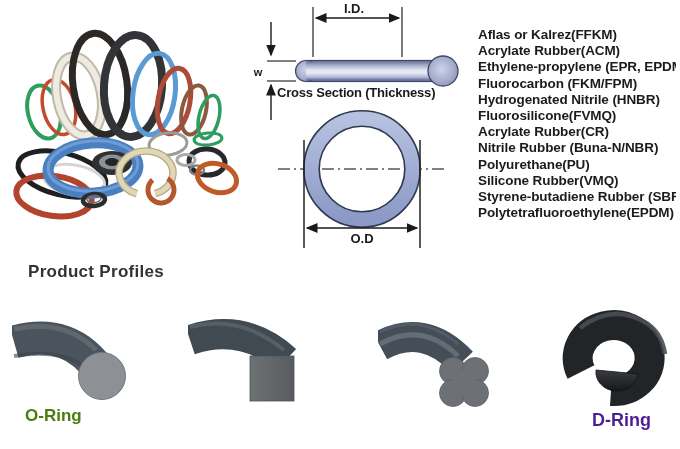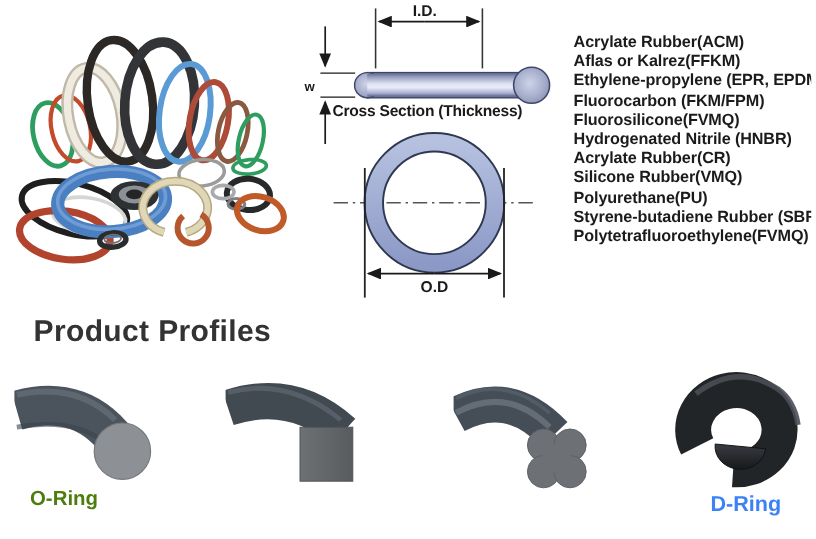--- a/index.html
+++ b/index.html
@@ -10,26 +10,26 @@
   .abs{position:absolute;}
   
   #materials{
     position:absolute;left:478px;top:27px;width:200px;
     font-size:13.5px;font-weight:bold;color:#1b1b1b;line-height:16.2px;
     letter-spacing:-0.1px;white-space:nowrap;
   }
   
   #pp-heading{
     position:absolute;left:28px;top:262px;
-    font-size:25px;font-weight:bold;color:#333;letter-spacing:0.3px;
+    font-size:17px;font-weight:bold;color:#333;letter-spacing:0.3px;
   }
   .profile-label{
     position:absolute;font-weight:bold;color:#4d7c0f;font-size:17px;white-space:nowrap;
   }
-  .profile-label.dark{color:#3b82f6;font-size:18px;}
+  .profile-label.dark{color:#4c1d95;font-size:18px;}
   svg text{font-family:"Liberation Sans", sans-serif;}
 </style>
 </head>
 <body>
 
 <div id="page">
 
   <svg class="abs" style="left:0;top:4px" width="250" height="245" viewBox="0 0 250 245">
 
     <g fill="none">
@@ -140,31 +140,32 @@
       <line x1="170" y1="140" x2="170" y2="248"></line>
     </g>
     <g stroke="#1a1a1a" stroke-width="1.4">
       <line x1="112" y1="228" x2="57" y2="228" marker-end="url(#arr)"></line>
       <line x1="112" y1="228" x2="167" y2="228" marker-end="url(#arr)"></line>
     </g>
     <text x="112" y="243" text-anchor="middle" font-size="13" font-weight="bold" fill="#1a1a1a">O.D</text>
   </svg>
 
   <div id="materials">
+    <div>Aflas or Kalrez(FFKM)</div>
     <div>Acrylate Rubber(ACM)</div>
-    <div>Aflas or Kalrez(FFKM)</div>
     <div>Ethylene-propylene (EPR, EPDM)</div>
     <div>Fluorocarbon (FKM/FPM)</div>
+    <div>Hydrogenated Nitrile (HNBR)</div>
     <div>Fluorosilicone(FVMQ)</div>
-    <div>Hydrogenated Nitrile (HNBR)</div>
     <div>Acrylate Rubber(CR)</div>
+    <div>Nitrile Rubber (Buna-N/NBR)</div>
+    <div>Polyurethane(PU)</div>
     <div>Silicone Rubber(VMQ)</div>
-    <div>Polyurethane(PU)</div>
     <div>Styrene-butadiene Rubber (SBR)</div>
-    <div>Polytetrafluoroethylene(FVMQ)</div>
+    <div>Polytetrafluoroethylene(EPDM)</div>
   </div>
 
   <div id="pp-heading">Product Profiles</div>
 
   <svg class="abs" style="left:12px;top:306px" width="150" height="100" viewBox="0 0 150 100">
     <defs>
       <radialGradient id="ofaceGrad" cx="0.45" cy="0.4" r="0.75">
         <stop offset="0" stop-color="#949受79a" stop-opacity="0"></stop>
       </radialGradient>
     </defs>

